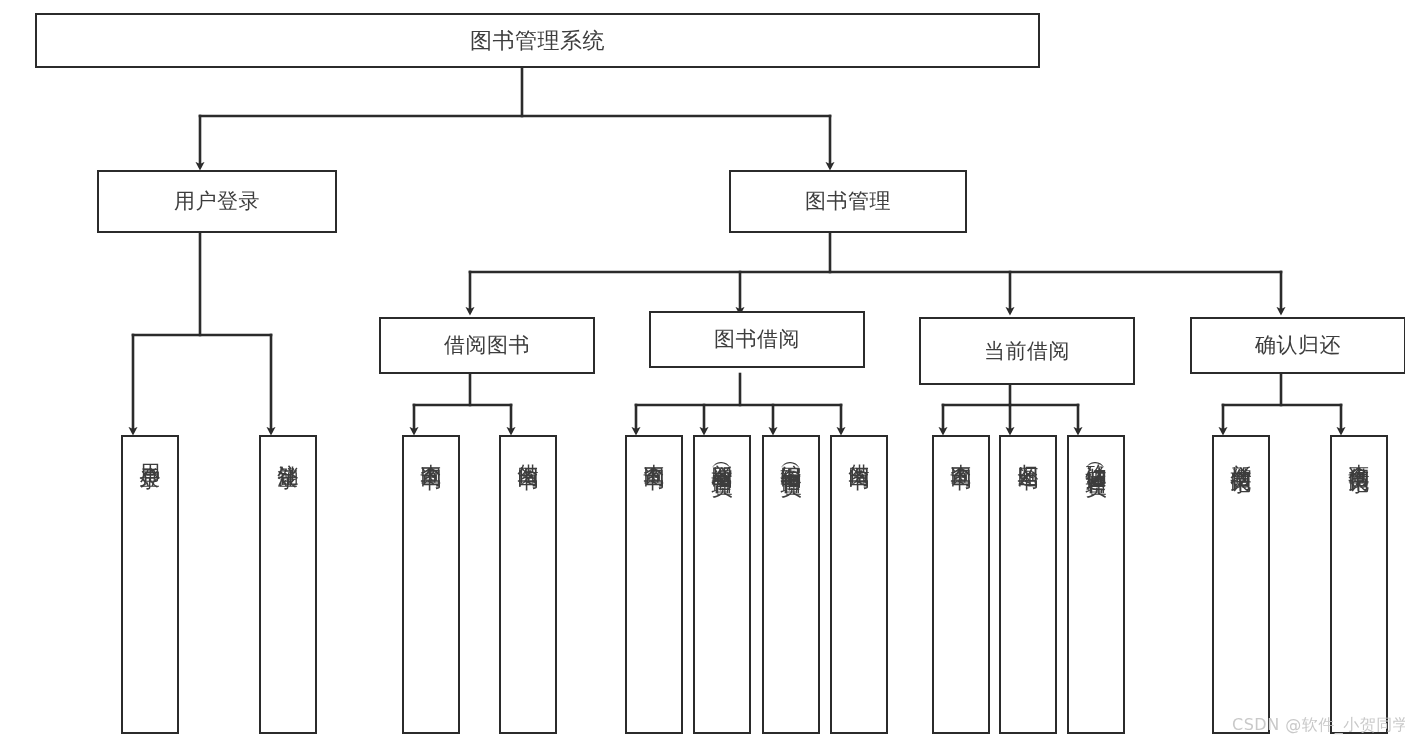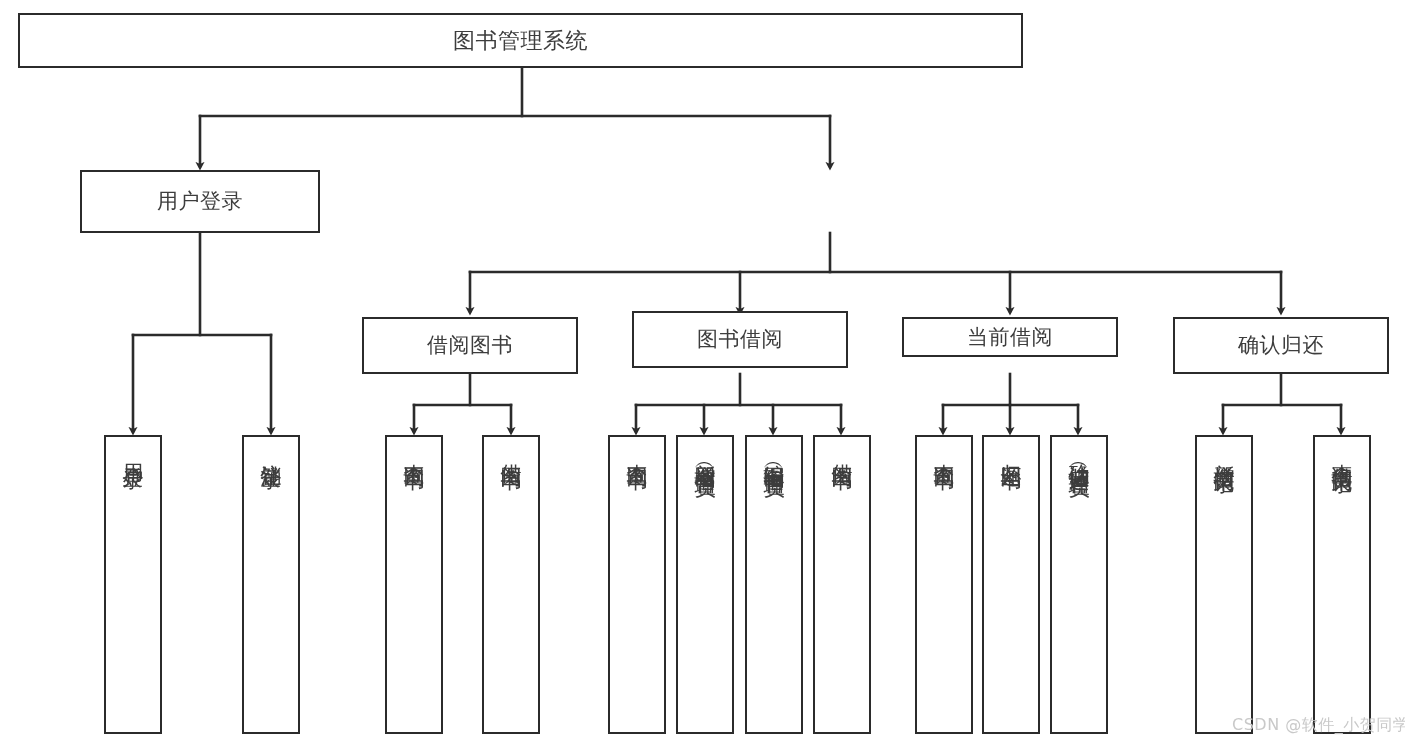--- a/index.html
+++ b/index.html
@@ -15,20 +15,21 @@
 
   .node{
     position:absolute;
     box-sizing:border-box;
     background:#ffffff;
     border:2px solid #2b2b2b;
     display:flex;
     align-items:center;
     justify-content:center;
     color:#3d3d3d;
+    margin-left:17px;
   }
   .node .label{
     display:block;
     text-align:center;
     line-height:1.18;
     letter-spacing:0.5px;
     white-space:pre-line;
   }
   .node.horizontal .label{
     writing-mode:horizontal-tb;
@@ -127,28 +128,31 @@
     </g>
   </svg>
 
   <div class="node horizontal root" style="left:18px;top:13px;width:1005px;height:55px;">
     <span class="label">图书管理系统</span>
   </div>
 
   <div class="node horizontal" style="left:80px;top:170px;width:240px;height:63px;">
     <span class="label">用户登录</span>
   </div>
+  <div class="node horizontal" style="left:712px;top:170px;width:238px;height:63px;">
+    <span class="label">图书管理</span>
+  </div>
 
   <div class="node horizontal" style="left:362px;top:317px;width:216px;height:57px;">
     <span class="label">借阅图书</span>
   </div>
   <div class="node horizontal" style="left:632px;top:311px;width:216px;height:57px;">
     <span class="label">图书借阅</span>
   </div>
-  <div class="node horizontal" style="left:902px;top:317px;width:216px;height:40px;">
+  <div class="node horizontal" style="left:902px;top:317px;width:216px;height:68px;">
     <span class="label">当前借阅</span>
   </div>
   <div class="node horizontal" style="left:1173px;top:317px;width:216px;height:57px;">
     <span class="label">确认归还</span>
   </div>
 
   <div class="node vertical" style="left:104px;top:435px;width:58px;height:299px;">
     <span class="label">用户登录</span>
   </div>
   <div class="node vertical" style="left:242px;top:435px;width:58px;height:299px;">

